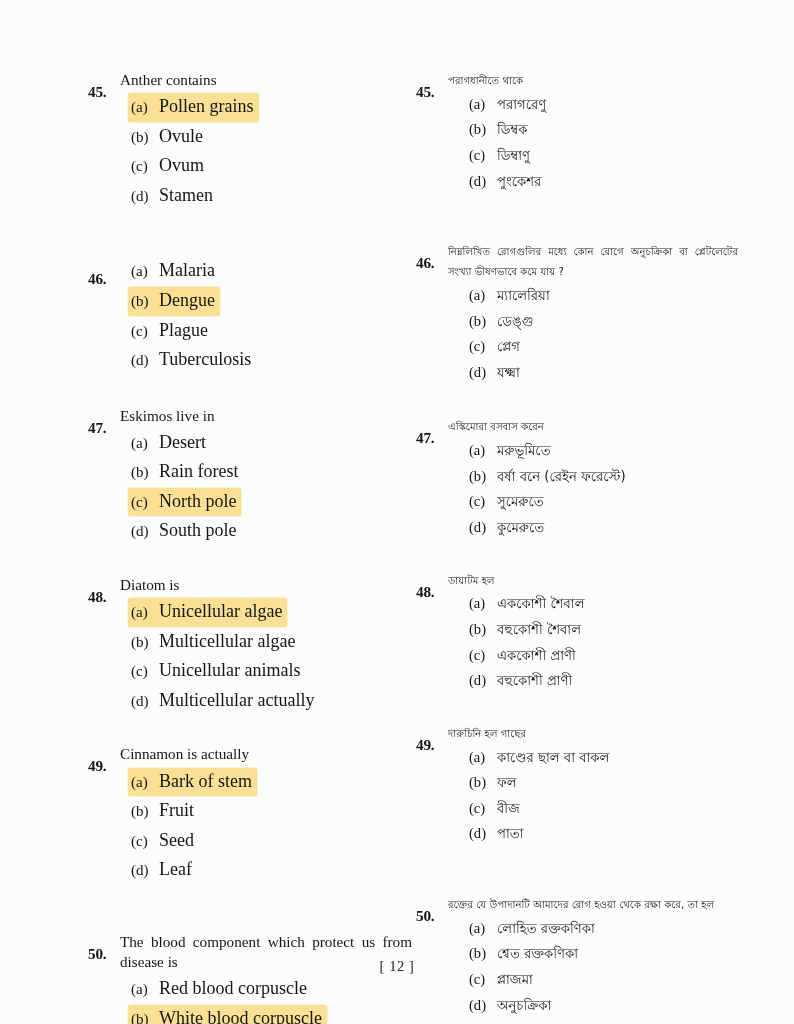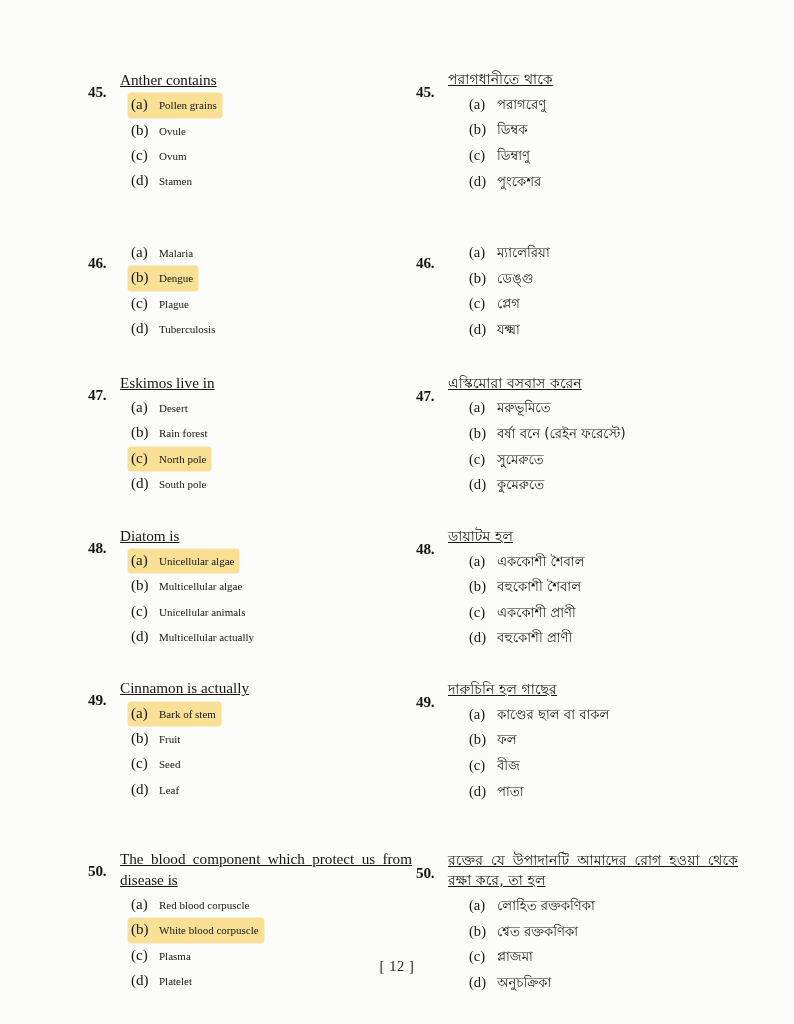--- a/index.html
+++ b/index.html
@@ -60,34 +60,33 @@
   .q-num {
     position: absolute;
     left: 6px;
     top: 12px;
     font-weight: bold;
     font-size: 15.2px;
     letter-spacing: -0.2px;
   }
   .q-text {
     display: inline;
-    text-decoration: underline;
   }
   
   .col-bn .q-head {
     font-size: 14.6px;
     line-height: 1.36;
     padding-left: 40px;
   }
   .col-bn .q-num {
     left: 8px;
   }
   .bn {
     font-family: "DejaVu Sans", "Liberation Sans", sans-serif;
-    font-size: 14px;
+    font-size: 10px;
   }
   .col-bn .q-head .bn {
     letter-spacing: 0.1px;
   }
   
   .options {
     margin: 3px 0 0 0;
     padding: 0;
     list-style: none;
   }
@@ -117,21 +116,21 @@
   .opt-label {
     font-size: 15.1px;
     width: 28px;
     flex: 0 0 28px;
     white-space: nowrap;
   }
   .col-bn .opt-label {
     font-size: 14.6px;
   }
   .opt-text {
-    font-size: 11px;
+    font-size: 18px;
     white-space: nowrap;
   }
   .col-bn .opt-text {
     font-family: "DejaVu Sans", "Liberation Sans", sans-serif;
     font-size: 13.2px;
   }
   
   .q-block.gap-lg { margin-bottom: 29px; }
   .q-block.gap-xl { margin-bottom: 31px; margin-top: 47px; }
   
@@ -351,21 +350,21 @@
             </li>
             <li class="opt">
               <span class="opt-inner">
                 <span class="opt-label">(d)</span>
                 <span class="opt-text">পুংকেশর</span>
               </span>
             </li>
           </ul>
         </div>
         <div class="q-block gap-xl">
-          <div class="q-head"><span class="q-num">46.</span></div>
+          <div class="q-head"><span class="q-num">46.</span><span class="q-text bn">নিম্নলিখিত রোগগুলির মধ্যে কোন রোগে অনুচক্রিকা বা প্লেটলেটের সংখ্যা ভীষণভাবে কমে যায় ?</span></div>
           <ul class="options">
             <li class="opt">
               <span class="opt-inner">
                 <span class="opt-label">(a)</span>
                 <span class="opt-text">ম্যালেরিয়া</span>
               </span>
             </li>
             <li class="opt">
               <span class="opt-inner">
                 <span class="opt-label">(b)</span>

